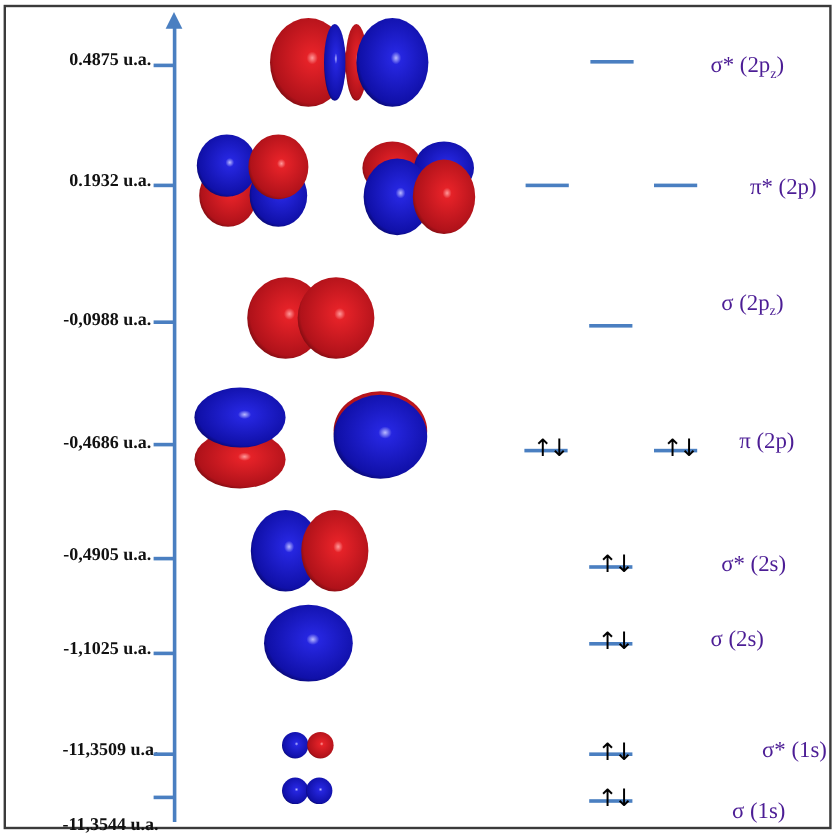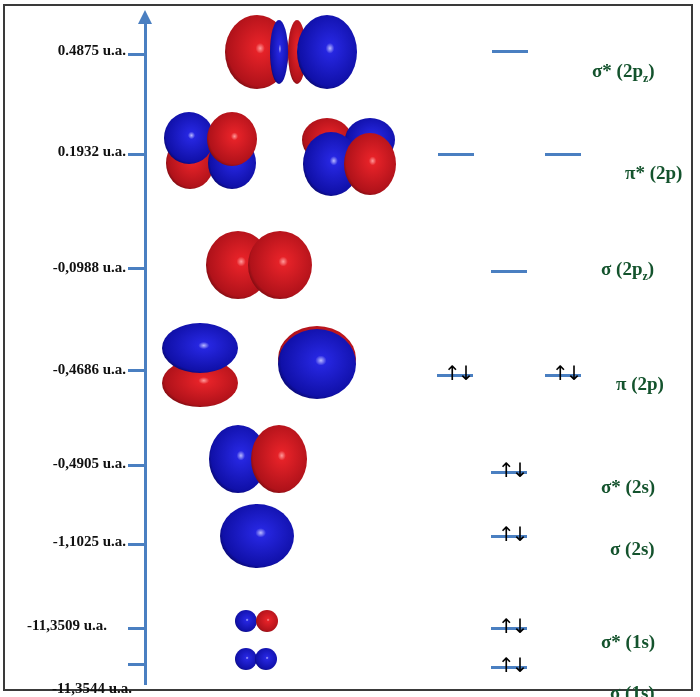--- a/index.html
+++ b/index.html
@@ -4,21 +4,21 @@
 <style>
   html, body { margin:0; padding:0; background:#fff; }
   body { width:700px; height:697px; position:relative; overflow:hidden; font-family:"Liberation Serif", serif; }
   .frame { position:absolute; left:3px; top:4px; width:690px; height:687px; border:2px solid #3a3a3a; box-sizing:border-box; background:#fff; }
   .axis-label { position:absolute; font-weight:bold; font-size:15px; color:#111; white-space:nowrap; text-align:right; width:130px; }
   .axis { position:absolute; left:144px; top:20px; width:3px; height:665px; background:#4a7fc1; }
   .arrowhead { position:absolute; left:138px; top:10px; width:0; height:0; border-left:7px solid transparent; border-right:7px solid transparent; border-bottom:14px solid #4a7fc1; }
   .tick { position:absolute; left:128px; width:17px; height:3px; background:#4a7fc1; }
   .level { position:absolute; width:36px; height:3px; background:#4a7fc1; }
   .spin { position:absolute; font-family:"DejaVu Sans", sans-serif; font-size:20px; color:#000; line-height:1; letter-spacing:-3px; }
-  .mo-label { position:absolute; font-size:19px; color:#14532d; font-weight:bold; white-space:nowrap;margin-top:16px; }
+  .mo-label { position:absolute; font-size:19px; color:#4c1d95; font-weight:normal; white-space:nowrap; }
   .mo-label sub { font-size:12px; }
   .orb { position:absolute; }
 </style>
 </head>
 <body>
 
 <div class="frame"></div>
 
 <div class="axis"></div>
 <div class="arrowhead"></div>
@@ -34,21 +34,21 @@
 
 <div class="axis-label" style="left:-4px;top:361px;">-0,4686 u.a.</div>
 <div class="tick" style="top:369px;"></div>
 
 <div class="axis-label" style="left:-4px;top:455px;">-0,4905 u.a.</div>
 <div class="tick" style="top:464px;"></div>
 
 <div class="axis-label" style="left:-4px;top:533px;">-1,1025 u.a.</div>
 <div class="tick" style="top:543px;"></div>
 
-<div class="axis-label" style="left:2px;top:617px;text-align:center;">-11,3509 u.a.</div>
+<div class="axis-label" style="left:2px;top:617px;">-11,3509 u.a.</div>
 <div class="tick" style="top:627px;"></div>
 
 <div class="axis-label" style="left:2px;top:680px;">-11,3544 u.a.</div>
 <div class="tick" style="top:663px;"></div>
 
 <svg class="orb" style="left:0;top:0;" width="700" height="697">
   <defs>
     <radialGradient id="gr" cx="0.55" cy="0.45" r="0.6">
       <stop offset="0" stop-color="#ff9a9a"></stop>
       <stop offset="0.12" stop-color="#e52228"></stop>
@@ -141,15 +141,15 @@
 <span class="spin" style="left:498px;top:616px;">↑↓</span>
 
 <div class="level" style="left:491px;top:666px;"></div>
 <span class="spin" style="left:498px;top:655px;">↑↓</span>
 
 <div class="mo-label" style="left:592px;top:44px;"><span>σ* (2p</span><sub>z</sub><span>)</span></div>
 <div class="mo-label" style="left:625px;top:146px;">π* (2p)</div>
 <div class="mo-label" style="left:601px;top:242px;"><span>σ (2p</span><sub>z</sub><span>)</span></div>
 <div class="mo-label" style="left:616px;top:357px;">π (2p)</div>
 <div class="mo-label" style="left:601px;top:460px;">σ* (2s)</div>
-<div class="mo-label" style="left:610px;top:522px;">σ (2s)</div>
-<div class="mo-label" style="left:601px;top:615px;">σ* (1s)</div>
+<div class="mo-label" style="left:592px;top:522px;">σ (2s)</div>
+<div class="mo-label" style="left:635px;top:615px;">σ* (1s)</div>
 <div class="mo-label" style="left:610px;top:666px;">σ (1s)</div>
 
 </body></html>

